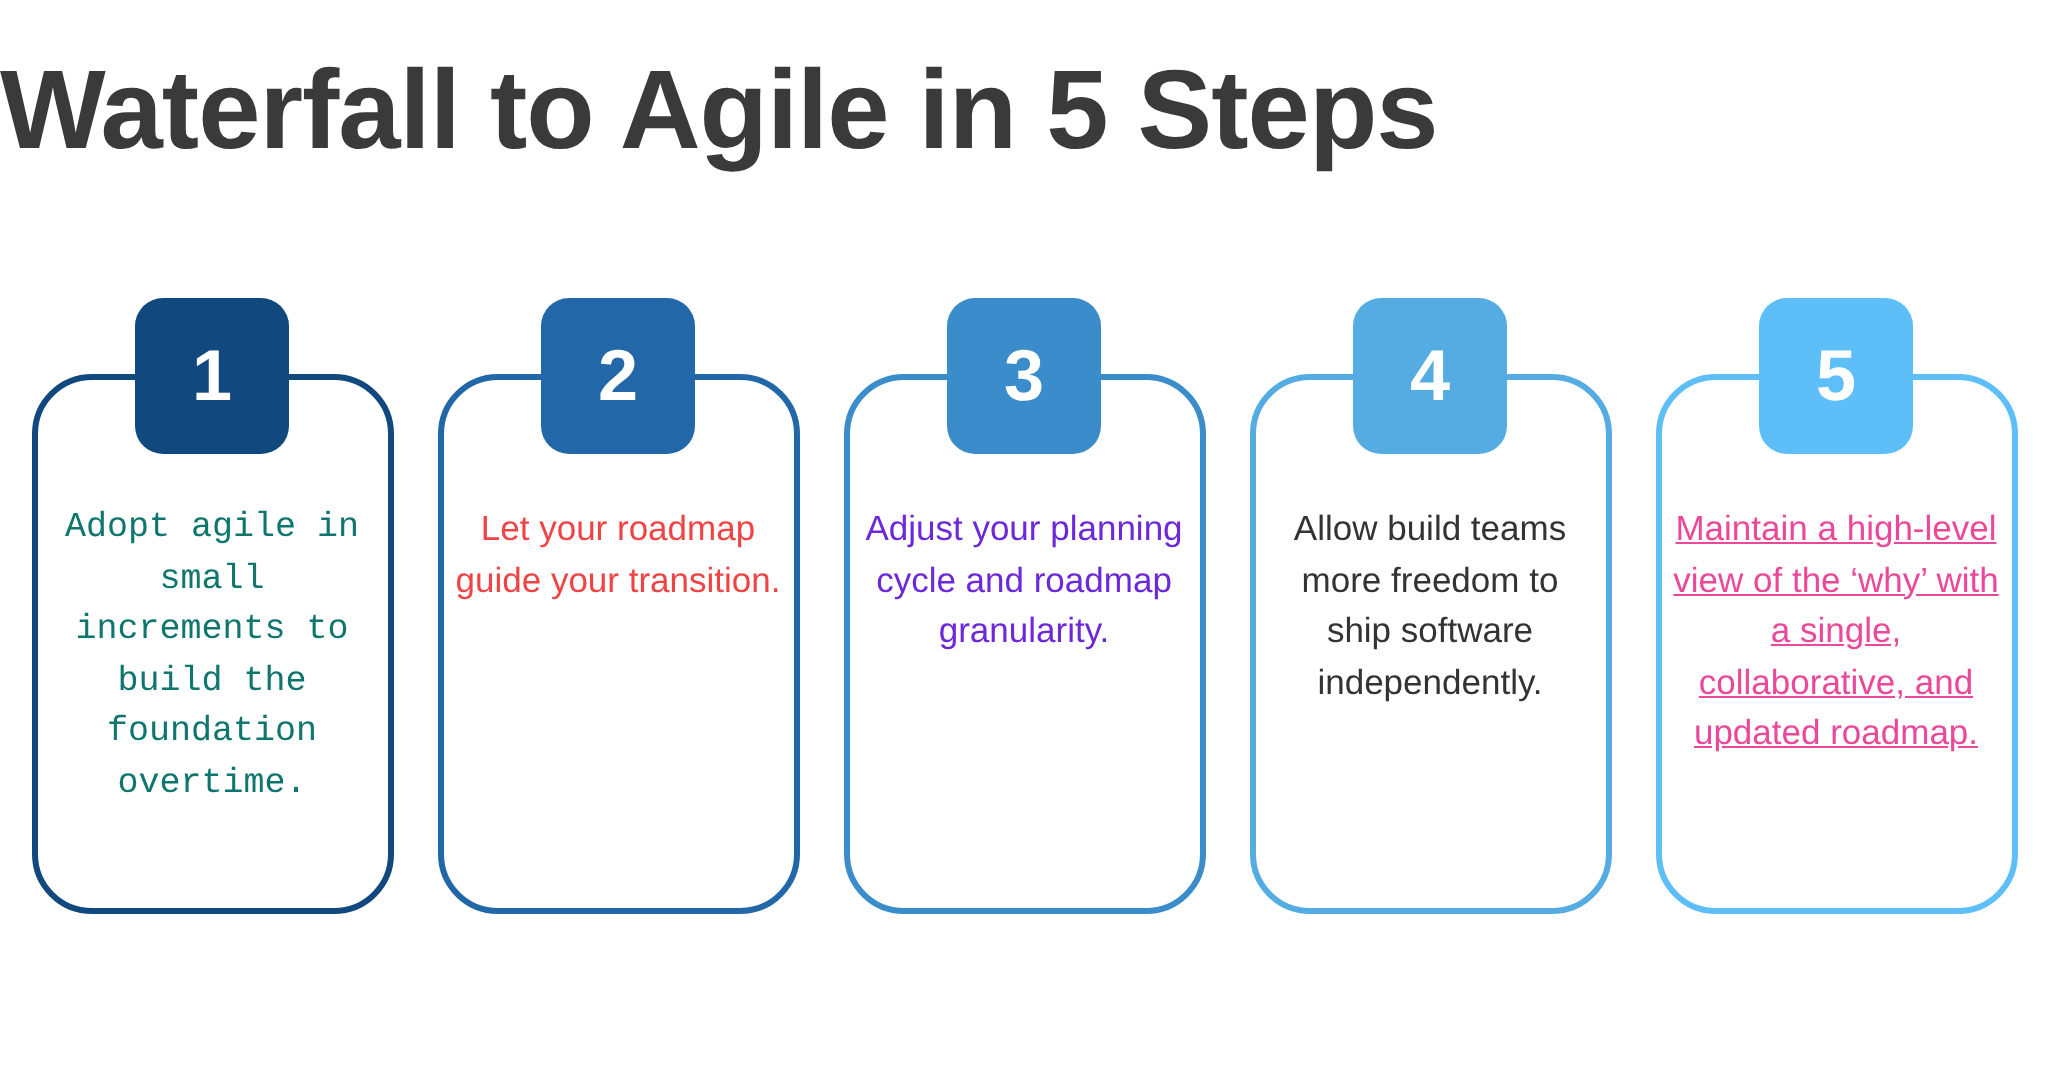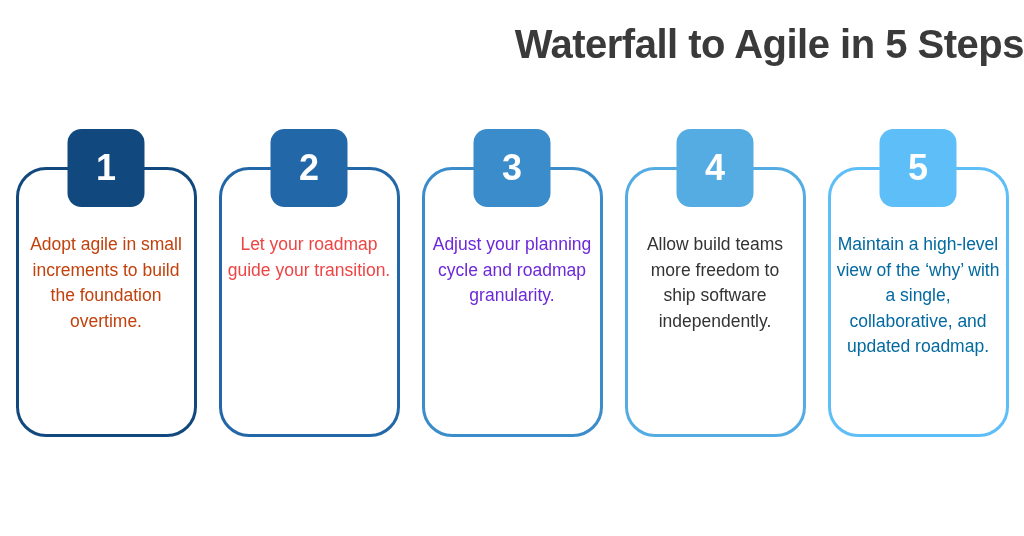--- a/index.html
+++ b/index.html
@@ -9,23 +9,23 @@
     background: #ffffff;
     font-family: "Liberation Sans", sans-serif;
     overflow: hidden;
   }
   .page {
     width: 1024px;
     height: 536px;
     position: relative;
   }
   .title {
-    text-align: right;
+    text-align: left;
     margin-top: 22px;
-    font-size: 40px;
+    font-size: 56px;
     font-weight: 800;
     letter-spacing: -0.5px;
     color: #3a3a3a;
   }
   .cards {
     display: flex;
     justify-content: center;
     gap: 22px;
     padding: 0 15px;
     margin-top: 62px; 
@@ -72,21 +72,21 @@
 <body>
 
 <div class="page">
   <h1 class="title">Waterfall to Agile in 5 Steps</h1>
 
   <div class="cards">
 
     <div class="card-wrap">
       <div class="badge" style="background: rgb(17, 73, 126);">1</div>
       <div class="card" style="border-color: rgb(17, 73, 126);">
-        <div class="desc" style="color: #c2410c;">Adopt agile in small increments to build the foundation overtime.</div>
+        <div class="desc" style="color: #0f766e; font-family: Liberation Mono, monospace;">Adopt agile in small increments to build the foundation overtime.</div>
       </div>
     </div>
 
     <div class="card-wrap">
       <div class="badge" style="background: rgb(34, 104, 168);">2</div>
       <div class="card" style="border-color: rgb(34, 104, 168);">
         <div class="desc" style="color: #ef4444;">Let your roadmap guide your transition.</div>
       </div>
     </div>
 
@@ -100,18 +100,18 @@
     <div class="card-wrap">
       <div class="badge" style="background: rgb(85, 172, 226);">4</div>
       <div class="card" style="border-color: rgb(85, 172, 226);">
         <div class="desc" style="color: rgb(51, 51, 51);">Allow build teams more freedom to ship software independently.</div>
       </div>
     </div>
 
     <div class="card-wrap">
       <div class="badge" style="background: rgb(94, 190, 248);">5</div>
       <div class="card" style="border-color: rgb(94, 190, 248);">
-        <div class="desc" style="color: #0369a1;">Maintain a high-level view of the ‘why’ with a single, collaborative, and updated roadmap.</div>
+        <div class="desc" style="color: #ec4899; text-decoration: underline;">Maintain a high-level view of the ‘why’ with a single, collaborative, and updated roadmap.</div>
       </div>
     </div>
 
   </div>
 </div>
 
 </body></html>

